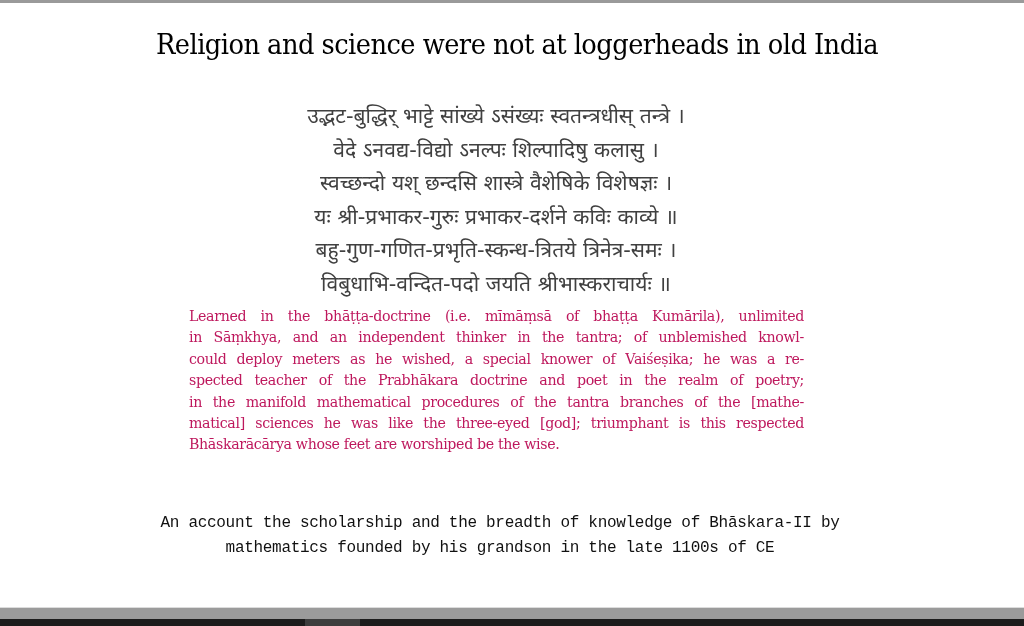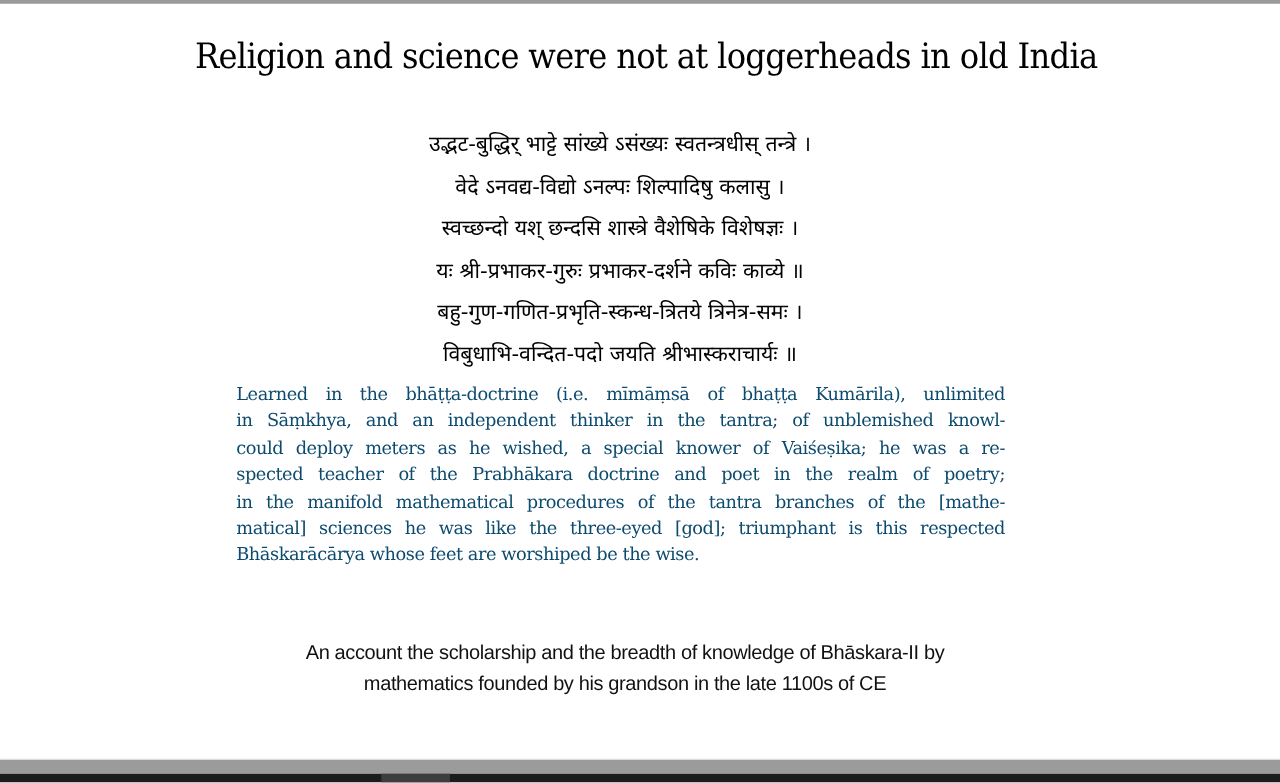--- a/index.html
+++ b/index.html
@@ -37,55 +37,55 @@
       transform-origin: 517px 0;
       white-space: nowrap;
     }
     .verse {
       position: absolute;
       left: 246px;
       top: 100px;
       width: 500px;
       text-align: center;
       font-family: "DejaVu Sans", sans-serif;
-      font-size: 17px;
+      font-size: 21px;
       line-height: 33.5px;
-      color: #000000;
+      color: #404040;
     }
     .verse-line {
       display: block;
       white-space: nowrap;
     }
     .translation {
       position: absolute;
       left: 189px;
       top: 306px;
       width: 615px;
       font-family: "DejaVu Serif", serif;
       font-size: 14.2px;
       line-height: 21.4px;
-      color: #0c4a6e;
+      color: #be185d;
     }
     .translation-line {
       display: block;
       white-space: nowrap;
       text-align: justify;
       text-align-last: justify;
       letter-spacing: -0.35px;
     }
     .translation-line.last {
       text-align-last: left;
     }
     .caption {
       position: absolute;
       left: 150px;
       top: 511px;
       width: 700px;
       text-align: center;
-      font-family: Liberation Sans, sans-serif;
+      font-family: Liberation Mono, monospace;
       font-size: 16px;
       line-height: 24.5px;
       color: #111111;
       letter-spacing: -0.3px;
     }
     .caption-line {
       display: block;
       white-space: nowrap;
     }
     .bottom-divider {

